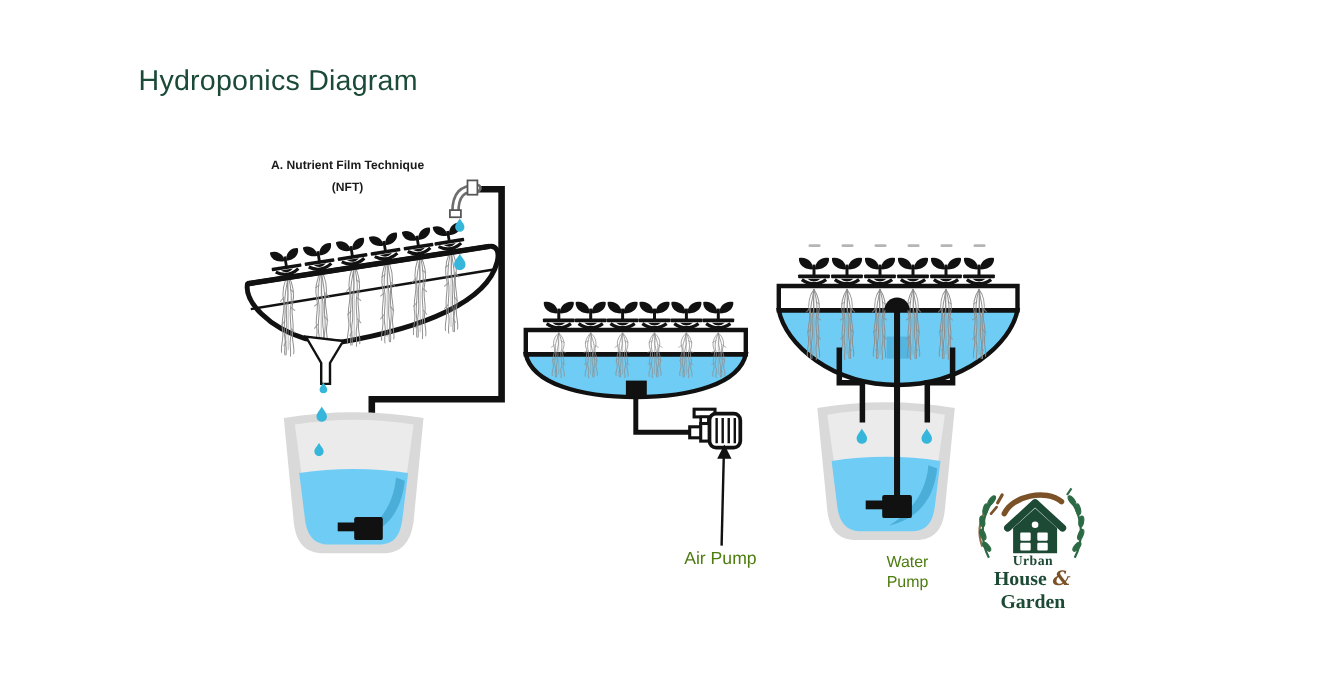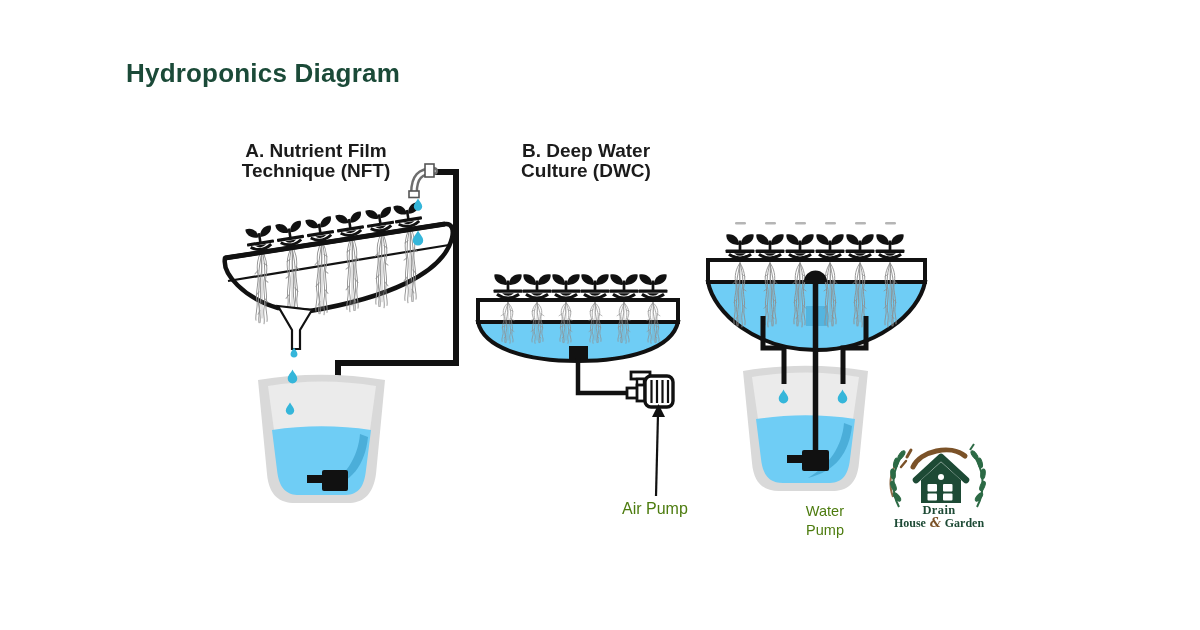--- a/index.html
+++ b/index.html
@@ -1,30 +1,30 @@
 <!DOCTYPE html>
 <html style="--title_green: #1b4a38; --line: #111111; --water: #6fcdf5; --water_dark: #45a8d4; --drop: #35b6da; --bucket: #d9d9d9; --bucket_light: #ebebeb; --roots: #8f8f8f; --logo_green: #1d4a35; --logo_brown: #7b5228;"><head>
 <meta charset="utf-8">
 <style>
   html,body{margin:0;padding:0;background:#fff;}
   #stage{position:relative;width:1200px;height:630px;background:#fff;overflow:hidden;
          font-family:"Liberation Sans",sans-serif;color:#1c1c1c;}
   .abs{position:absolute;}
-  #page-title{left:126px;top:58px;font-size:26px;font-weight:bold;color:var(--title_green);
+  #page-title{left:126px;top:58px;font-size:26px;font-weight:normal;color:var(--title_green);
               letter-spacing:.2px;white-space:nowrap;}
-  .sys-label{text-align:center;font-weight:700;font-size:19px;line-height:20px;color:#1b1b1b;}
+  .sys-label{text-align:center;font-weight:700;font-size:11px;line-height:20px;color:#1b1b1b;}
   #label-nft{left:231px;top:141px;width:170px;}
   #label-dwc{left:511px;top:141px;width:150px;}
   #label-ebb{left:699px;top:134px;width:218px;}
   .note{font-size:16px;color:#4d7c0f;}
   #air-pump-label{left:622px;top:500px;white-space:nowrap;}
   #water-pump-label{left:790px;top:502px;width:54px;text-align:right;font-size:14.5px;line-height:19px;}
   .logo-text{font-family:"Liberation Serif",serif;font-weight:bold;color:var(--logo_green);text-align:center;}
   #logo-line1{left:899px;top:503px;width:80px;font-size:12.5px;letter-spacing:.4px;}
-  #logo-line2{left:887px;top:516px;width:104px;font-size:12px;}
+  #logo-line2{left:887px;top:516px;width:104px;font-size:18px;}
   #logo-line2 .amp{color:var(--logo_brown);font-style:italic;font-family:"DejaVu Serif",serif;padding:0 1px;}
   
   .k{fill:#111;}
   .w{fill:var(--water);}
   .wd{fill:var(--water_dark);}
   .bk{fill:var(--bucket);}
   .bl{fill:var(--bucket_light);}
   .out{fill:#fff;stroke:var(--line);}
   .pn{stroke:var(--line);fill:none;}
   .rootln{stroke:var(--roots);fill:none;stroke-width:.9;stroke-linecap:round;}
@@ -250,20 +250,19 @@
         <rect x="943" y="484" width="9.5" height="7.5" rx="1"></rect>
         <rect x="927.5" y="493.5" width="9.5" height="7" rx="1"></rect>
         <rect x="943" y="493.5" width="9.5" height="7" rx="1"></rect>
       </g>
     </g>
   </svg>
 
   <div id="page-title" class="abs">Hydroponics Diagram</div>
 
   <div id="label-nft" class="abs sys-label">A. Nutrient Film Technique (NFT)</div>
-  <div id="label-dwc" class="abs sys-label">B. Deep Water Culture (DWC)</div>
 
   <div id="air-pump-label" class="abs note">Air Pump</div>
   <div id="water-pump-label" class="abs note">Water Pump</div>
 
-  <div id="logo-line1" class="abs logo-text">Drain</div>
+  <div id="logo-line1" class="abs logo-text">Urban</div>
   <div id="logo-line2" class="abs logo-text"><span>House</span> <span class="amp">&amp;</span> <span>Garden</span></div>
 </div>
 
 </body></html>

